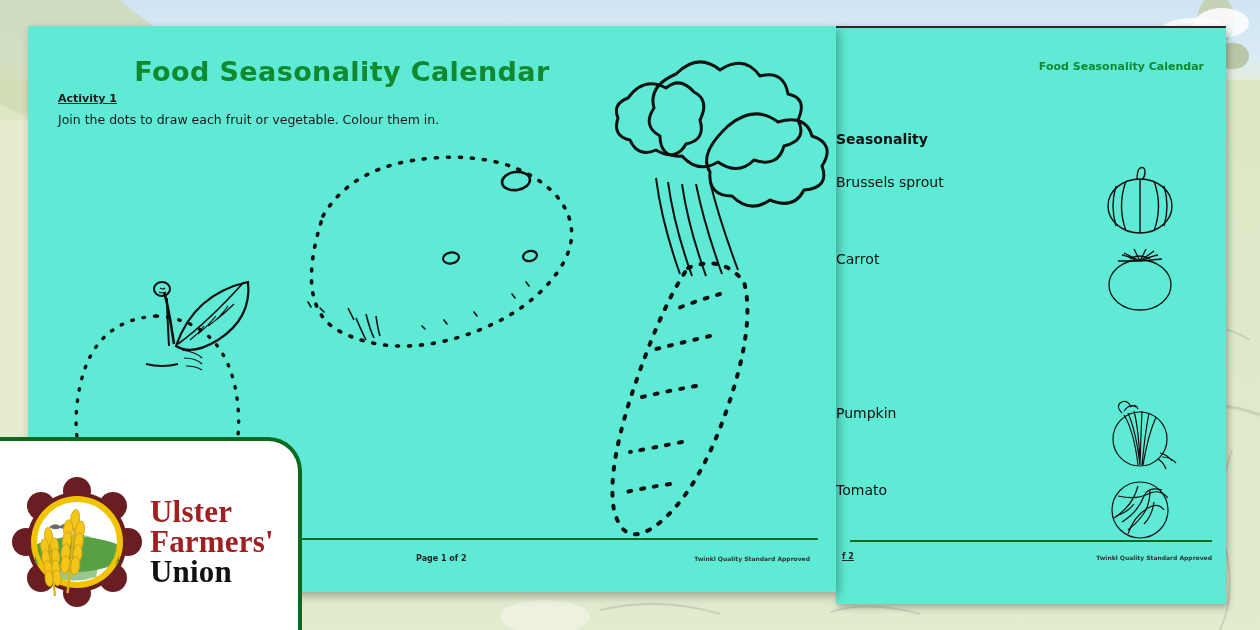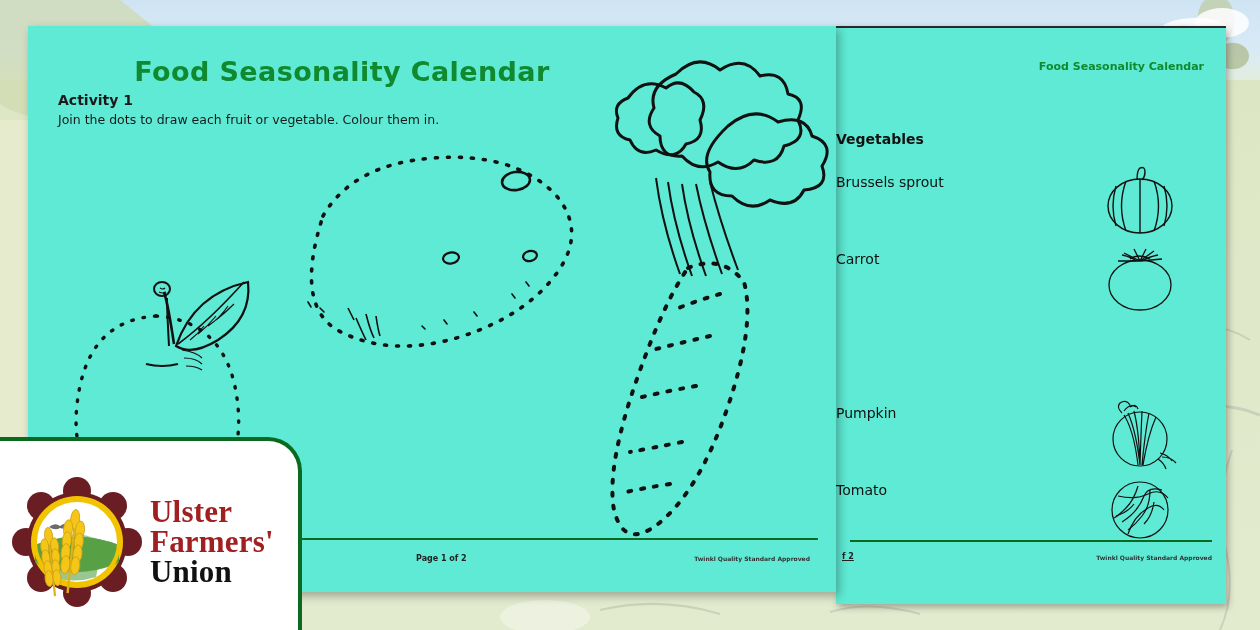--- a/index.html
+++ b/index.html
@@ -64,21 +64,21 @@
   
   .front-title {
     position: absolute; left: 0; right: 0; top: 30px; text-align: center;
     font-family: "DejaVu Sans", sans-serif;
     font-weight: bold; font-size: 27px; color: #11892f;
     letter-spacing: .4px; padding-right: 180px;
   }
   .activity-label {
     position: absolute; left: 30px; top: 66px;
     font-family: "DejaVu Sans", sans-serif;
-    font-weight: bold; font-size: 14px; color: #1a1a1a;
+    font-weight: bold; font-size: 11px; color: #1a1a1a; text-decoration: underline;
   }
   .activity-text {
     position: absolute; left: 30px; top: 86px;
     font-family: "DejaVu Sans", sans-serif;
     font-size: 12.5px; color: #1a1a1a;
   }
   .front-rule {
     position: absolute; left: 18px; right: 18px; top: 512px;
     height: 0; border-top: 2px solid #0a6b20;
   }
@@ -174,21 +174,21 @@
     <path class="path" d="M1160 420 q50 -25 100 -5" stroke="#b0b39f" stroke-width="3" fill="none" opacity=".45"></path>
     <path class="path" d="M1232 450 q-18 50 -6 100 q10 45 -6 80" stroke="#b0b39f" stroke-width="2" fill="none" opacity=".5"></path>
     <path class="path" d="M40 190 q30 10 50 -4" stroke="#aeb29b" stroke-width="2" fill="none" opacity=".45"></path>
     <path class="path" d="M600 610 q60 -14 120 4" stroke="#c2c6ae" stroke-width="2" fill="none" opacity=".45"></path>
     <path class="path" d="M830 612 q40 -12 90 2" stroke="#c2c6ae" stroke-width="2" fill="none" opacity=".4"></path>
   </svg>
 </div>
 
 <div class="page page-back">
   <div class="back-title">Food Seasonality Calendar</div>
-  <div class="back-section-head">Vegetables</div>
+  <div class="back-section-head">Seasonality</div>
 
   <div class="veg-row" style="top:140px;">
     <div class="veg-name">Brussels sprout</div>
     <div class="veg-art">
       <svg viewBox="0 0 96 76" width="96" height="76">
         <g stroke="#111" stroke-width="1.4" fill="none">
           <ellipse cx="48" cy="42" rx="32" ry="27"></ellipse>
           <path d="M48 15 v54"></path>
           <path d="M34 17 q-9 25 0 50"></path>
           <path d="M62 17 q9 25 0 50"></path>

